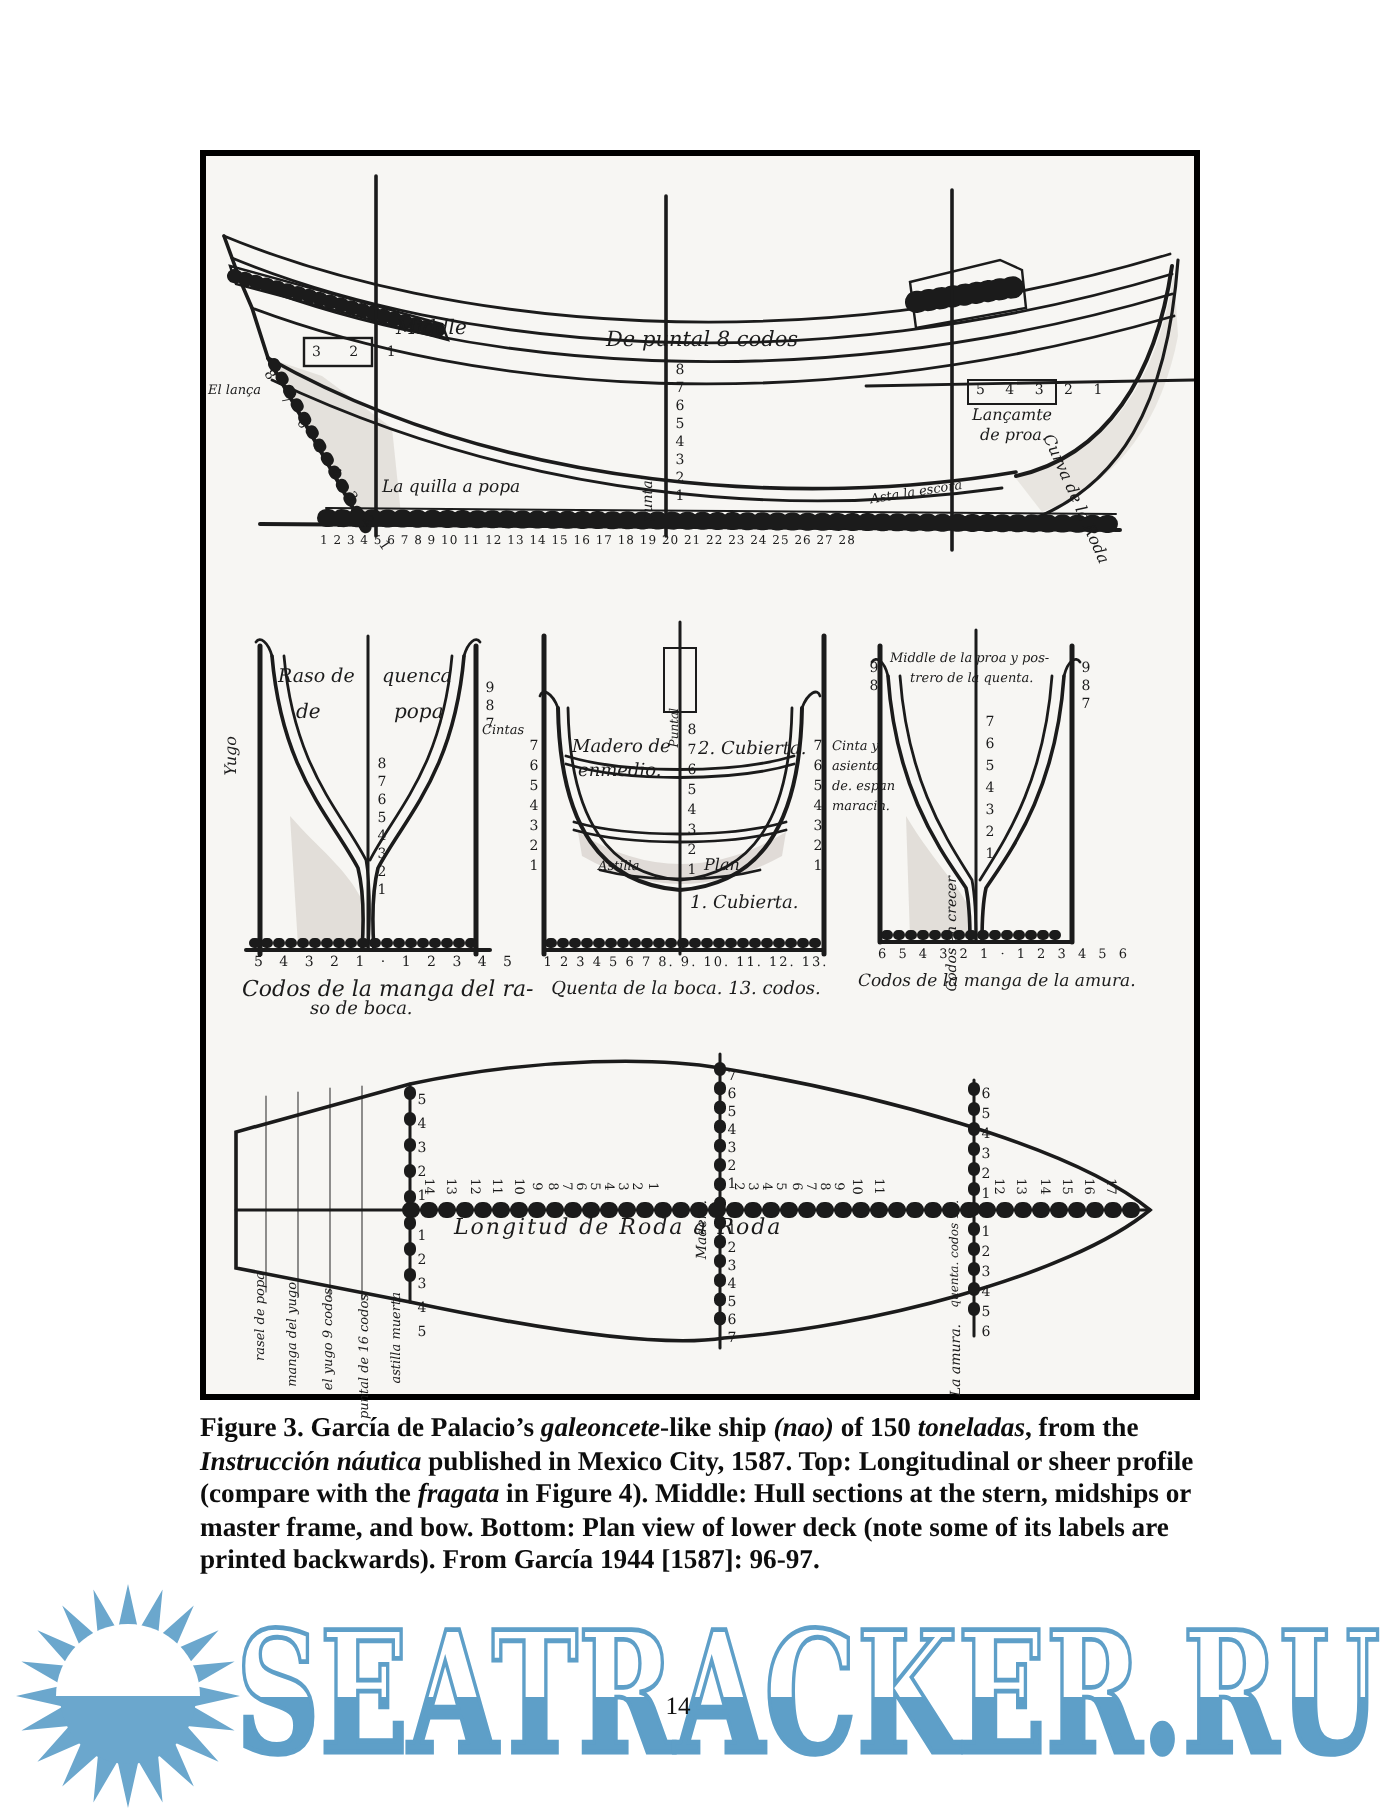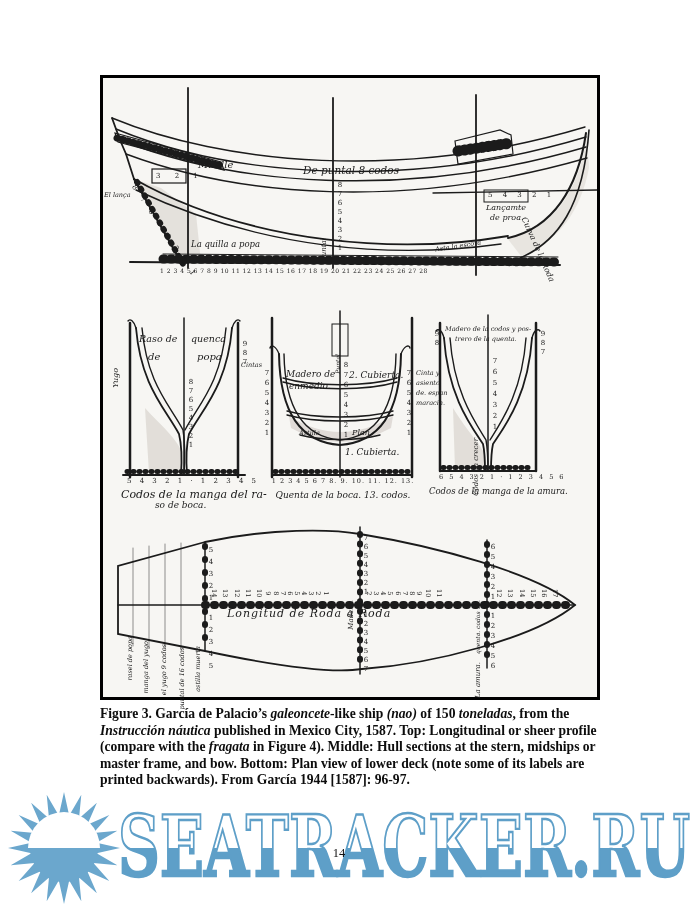--- a/index.html
+++ b/index.html
@@ -217,21 +217,21 @@
       <span>2</span>
       <span>1</span>
     </div>
   <div class="lbl tiny" style="left:313px;top:292px;">Cinta y</div>
   <div class="lbl tiny" style="left:313px;top:302px;">asiento</div>
   <div class="lbl tiny" style="left:313px;top:312px;">de. espan</div>
   <div class="lbl tiny" style="left:313px;top:322px;">maracin.</div>
   <div class="lbl num" style="left:167px;top:400px;width:146px;text-align:center;letter-spacing:1px;font-size:6.5px;">1 2 3 4 5 6 7 8. 9. 10. 11. 12. 13.</div>
   <div class="lbl" style="left:170px;top:413px;width:140px;text-align:center;font-size:9px;">Quenta de la boca. 13. codos.</div>
 
-  <div class="lbl tiny" style="left:342px;top:248px;">Madero de la codos y pos-</div>
+  <div class="lbl tiny" style="left:342px;top:248px;">Middle de la proa y pos-</div>
   <div class="lbl tiny" style="left:352px;top:258px;">trero de la quenta.</div>
   <div class="vstack" style="left:330px;top:252px;width:8px;">
       <span>9</span>
       <span>8</span>
     </div>
   <div class="vstack" style="left:436px;top:252px;width:8px;">
       <span>9</span>
       <span>8</span>
       <span>7</span>
     </div>

